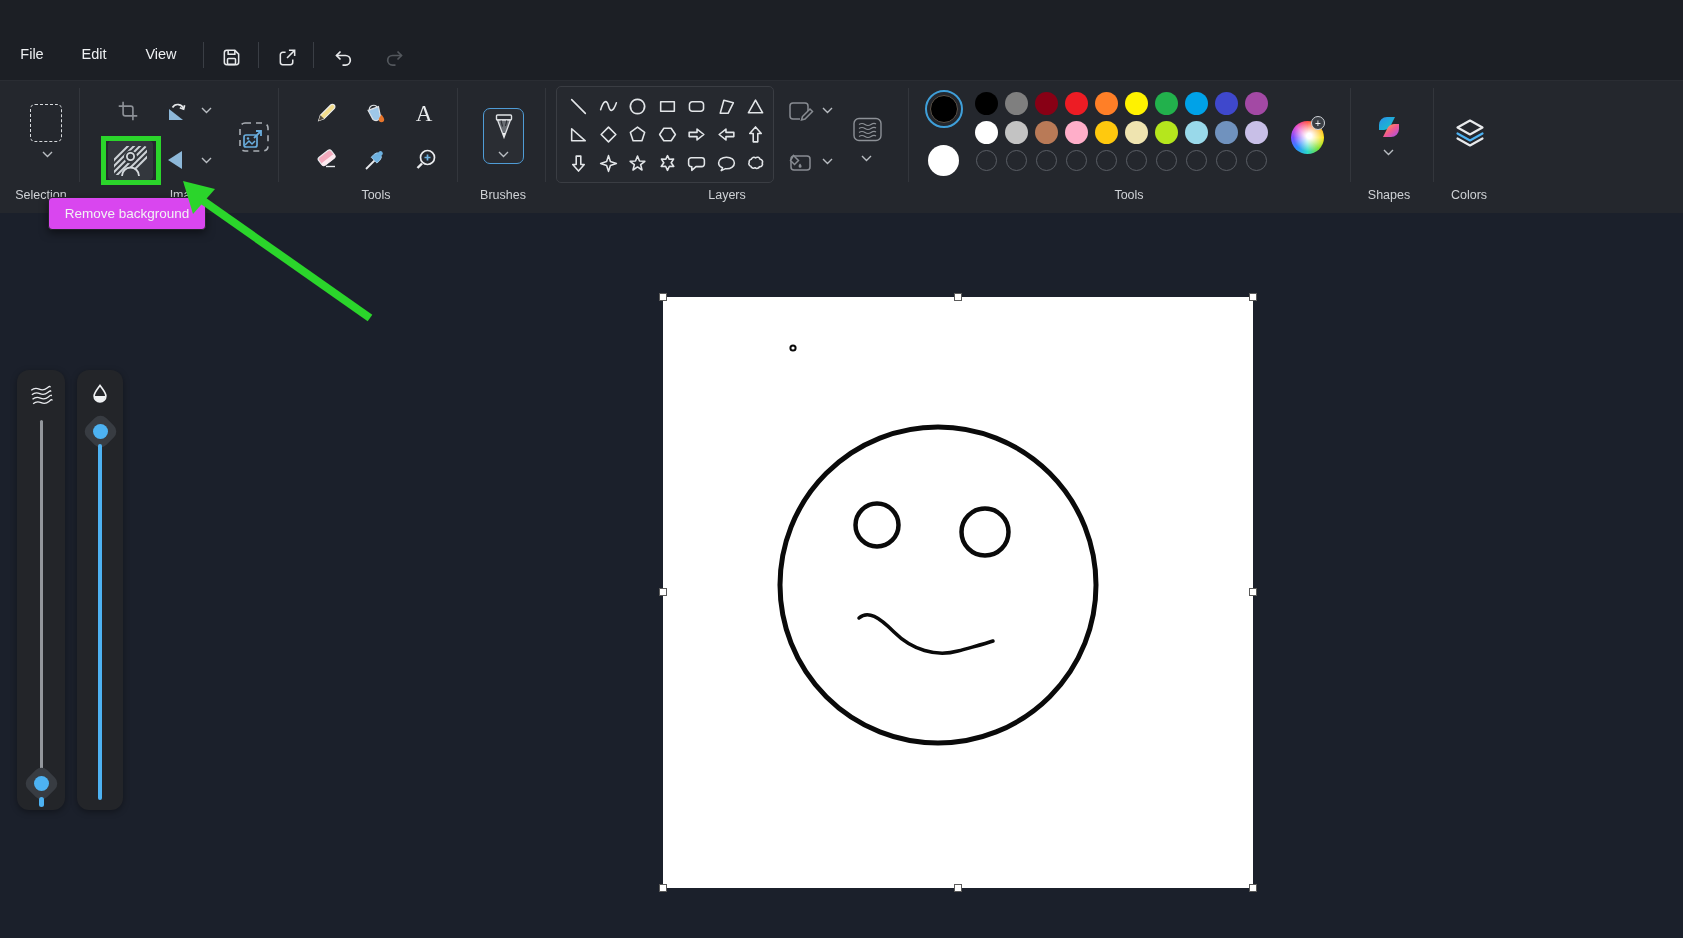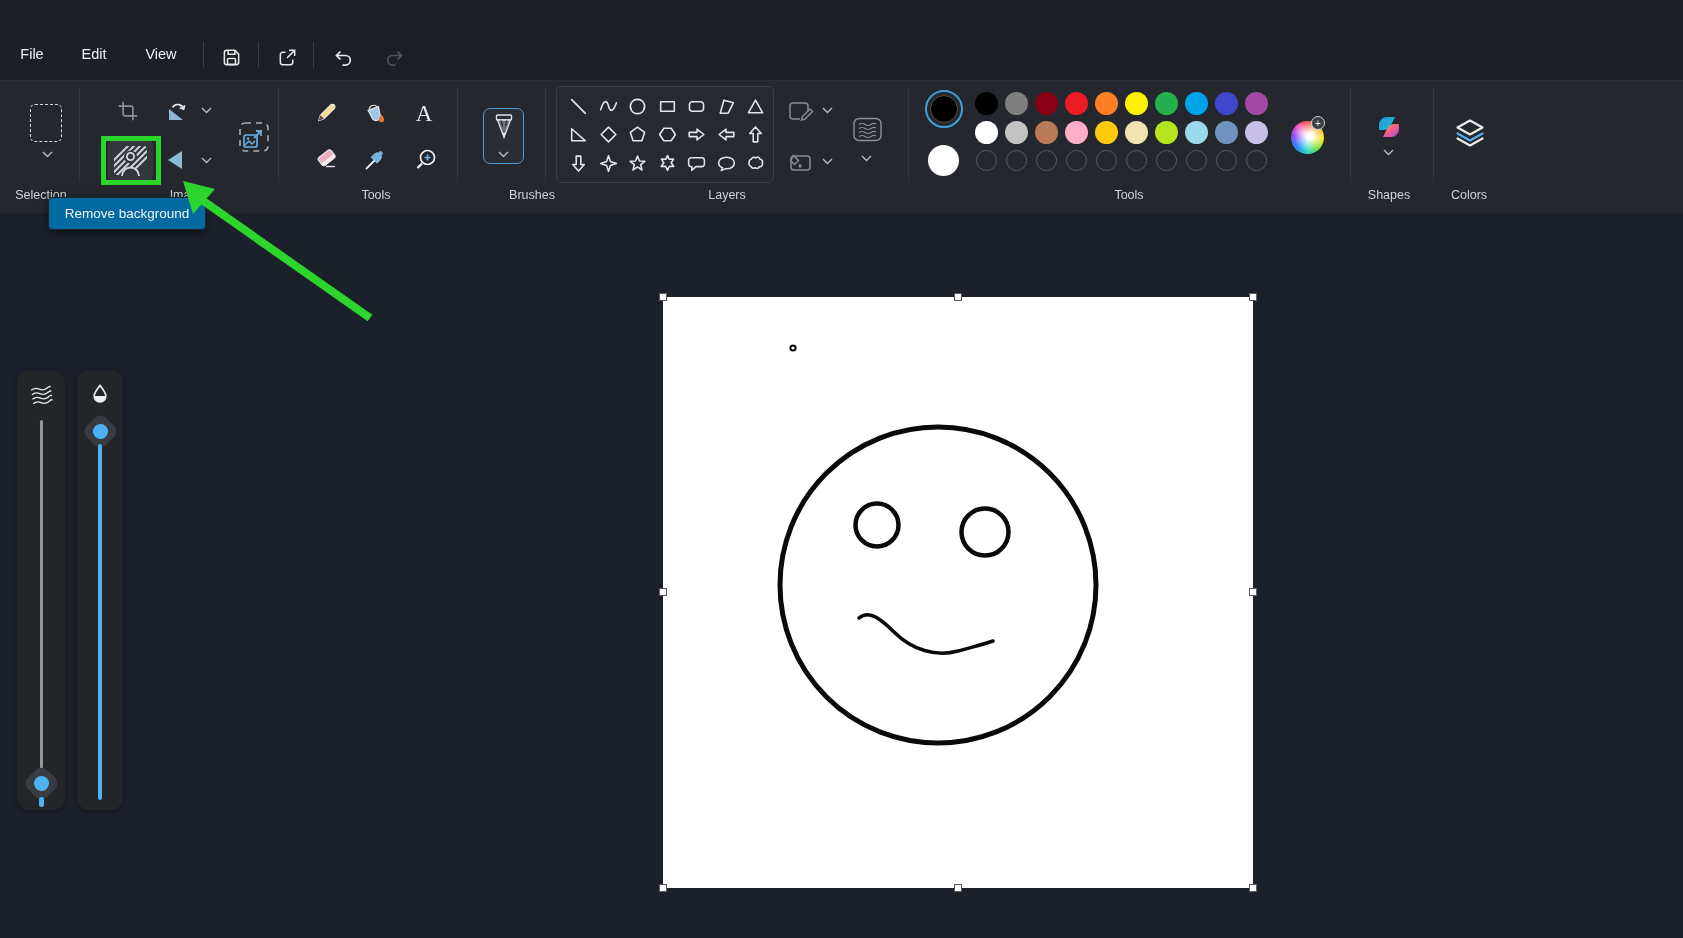--- a/index.html
+++ b/index.html
@@ -37,21 +37,21 @@
   .primary-ring{left:925px;top:90px;width:38px;height:38px;border:2px solid #3f9fd9;border-radius:50%;box-sizing:border-box;
                 display:flex;align-items:center;justify-content:center;}
   .primary-core{width:28px;height:28px;border-radius:50%;background:#000;border:1px solid #5a5147;box-sizing:border-box;}
   .secondary-swatch{left:928px;top:145px;width:31px;height:31px;border-radius:50%;background:#fff;}
   .colorwheel{left:1291px;top:121px;width:33px;height:33px;border-radius:50%;
      background:radial-gradient(circle at 55% 45%, #ffffff 10%, rgba(255,255,255,0) 62%),
      conic-gradient(#ff3b30,#ff9500,#ffe100,#7ce031,#2bd9c7,#2b8cff,#7b4dff,#e84fd0,#ff3b30);}
   .wheelplus{left:1311px;top:116px;width:14px;height:14px;border-radius:50%;background:#3a3e44;
      border:1px solid #cfd3d8;color:#eef0f2;font-size:10px;line-height:13px;text-align:center;box-sizing:border-box;}
   
-  .tooltip{left:48px;top:197px;width:156px;height:31px;background:#0369a1;border:1px solid #222529;
+  .tooltip{left:48px;top:197px;width:156px;height:31px;background:#d946ef;border:1px solid #222529;
            border-radius:4px;box-shadow:0 3px 8px rgba(0,0,0,.5);display:flex;align-items:center;justify-content:center;
            color:#f2f3f4;font-size:13.5px;z-index:40;}
   .greenbox{left:101px;top:136px;width:60px;height:49px;border:5px solid #2bd52b;box-sizing:border-box;z-index:50;}
   .removebg-btn{left:108px;top:141px;width:45px;height:39px;background:#33373d;border-radius:4px;z-index:30;}
   
   .sliderpanel{background:#232529;border-radius:12px;box-shadow:0 2px 6px rgba(0,0,0,.35);}
   .lp{left:17px;top:370px;width:48px;height:440px;}
   .rp{left:77px;top:370px;width:46px;height:440px;}
   .track{position:absolute;border-radius:2px;}
   .thumbhalo{position:absolute;width:27px;height:27px;border-radius:8px;background:#383c42;transform:rotate(45deg);}
@@ -227,21 +227,21 @@
     <svg style="margin:4px 0 0 9px" width="22" height="30" viewBox="0 0 22 30">
       <rect x="3.5" y="2" width="15" height="5" rx="1" fill="none" stroke="#dfe2e5" stroke-width="1.4"></rect>
       <path d="M4.5 7 h13 L11 24.5 Z" fill="#6a6e74" stroke="#dfe2e5" stroke-width="1.3"></path>
       <path d="M8 7.5 l1.5 6 M13.8 7.5 l-1.3 5.5" stroke="#2a2d33" stroke-width="1.1"></path>
       <path d="M11 24.5 l-1.3-4.5h2.6Z" fill="#f2f3f4"></path>
     </svg>
     <svg class="chev" style="left:14px;top:42px;" viewBox="0 0 11 7">
         <polyline points="1,1 5.5,5.5 10,1"></polyline>
       </svg>
   </div>
-  <div class="grouplabel" style="left:532px;">Brushes</div>
+  <div class="grouplabel" style="left:503px;">Brushes</div>
 
   <div class="rsep" style="left:545px;"></div>
 
   <div class="shapesbox">
       <div class="shapecell">
         <svg viewBox="0 0 20 20">
           <path d="M3.5 3.5 L16.5 16.5"></path>
         </svg>
       </div>
       <div class="shapecell">

